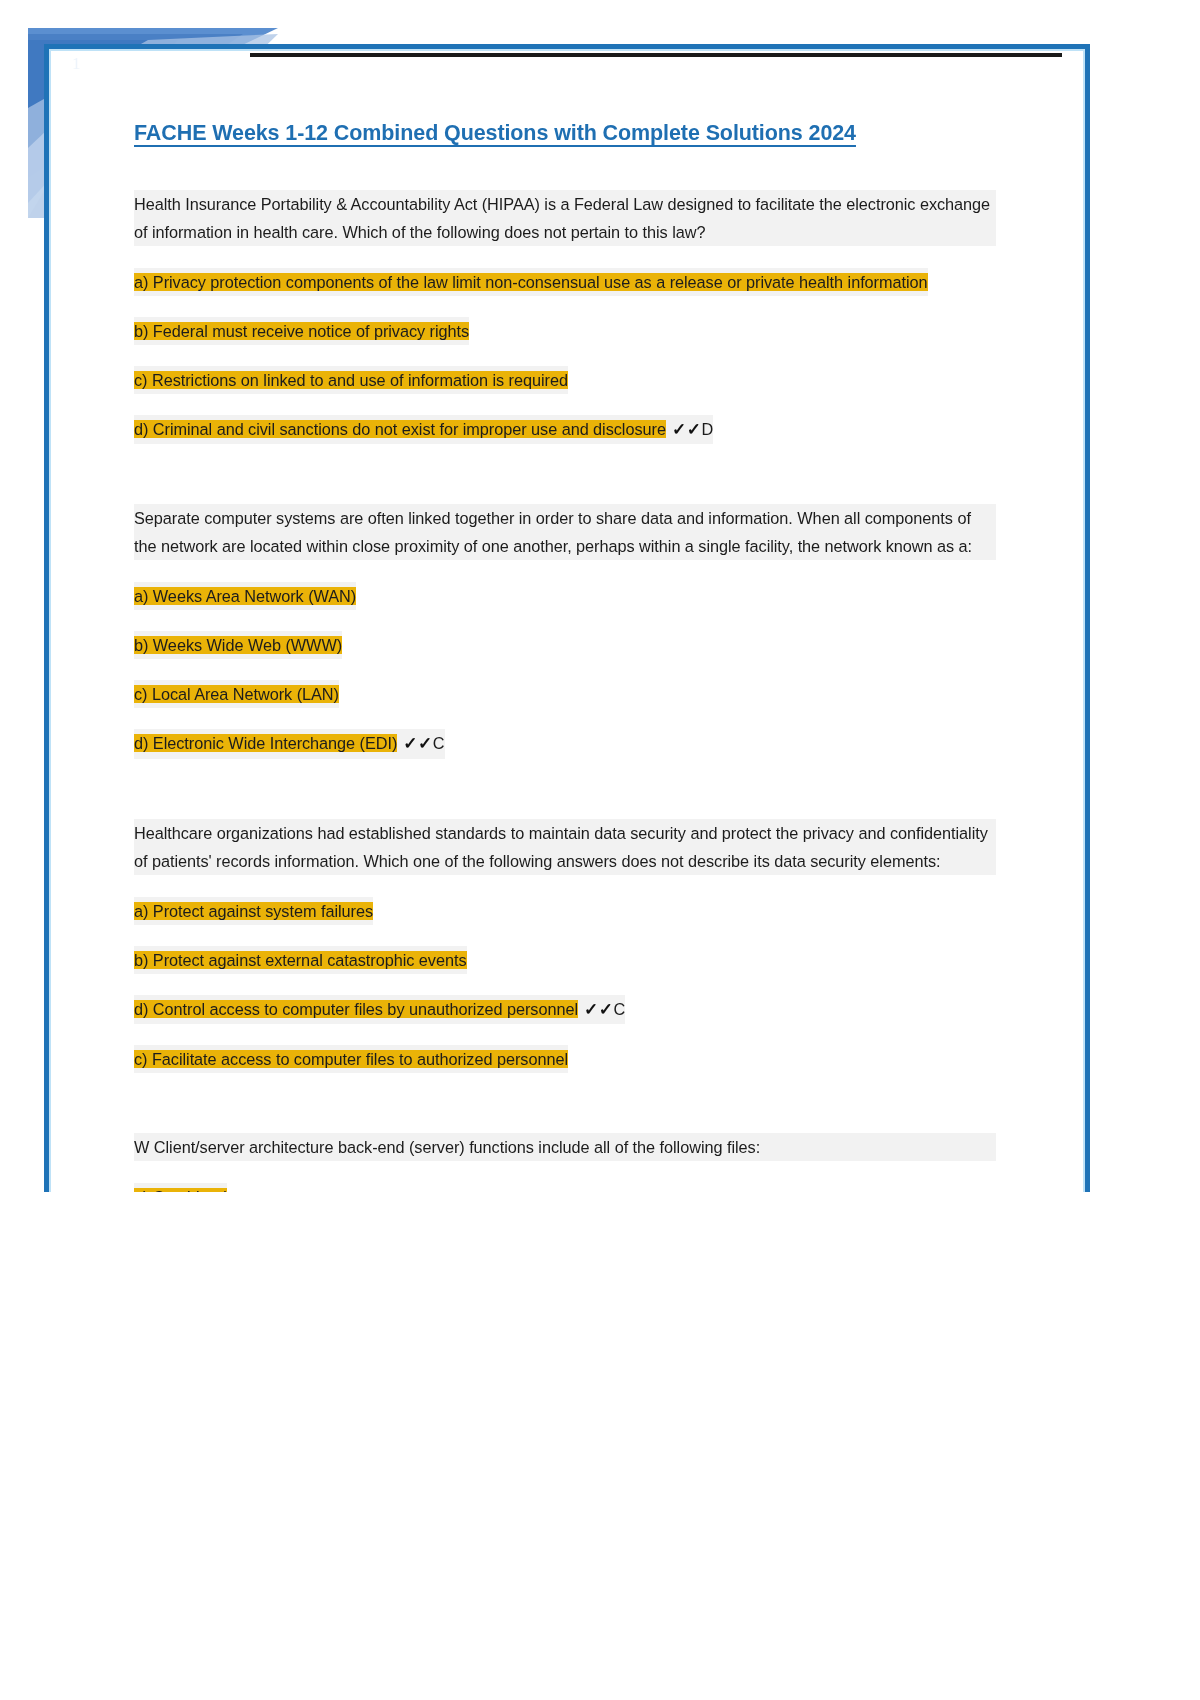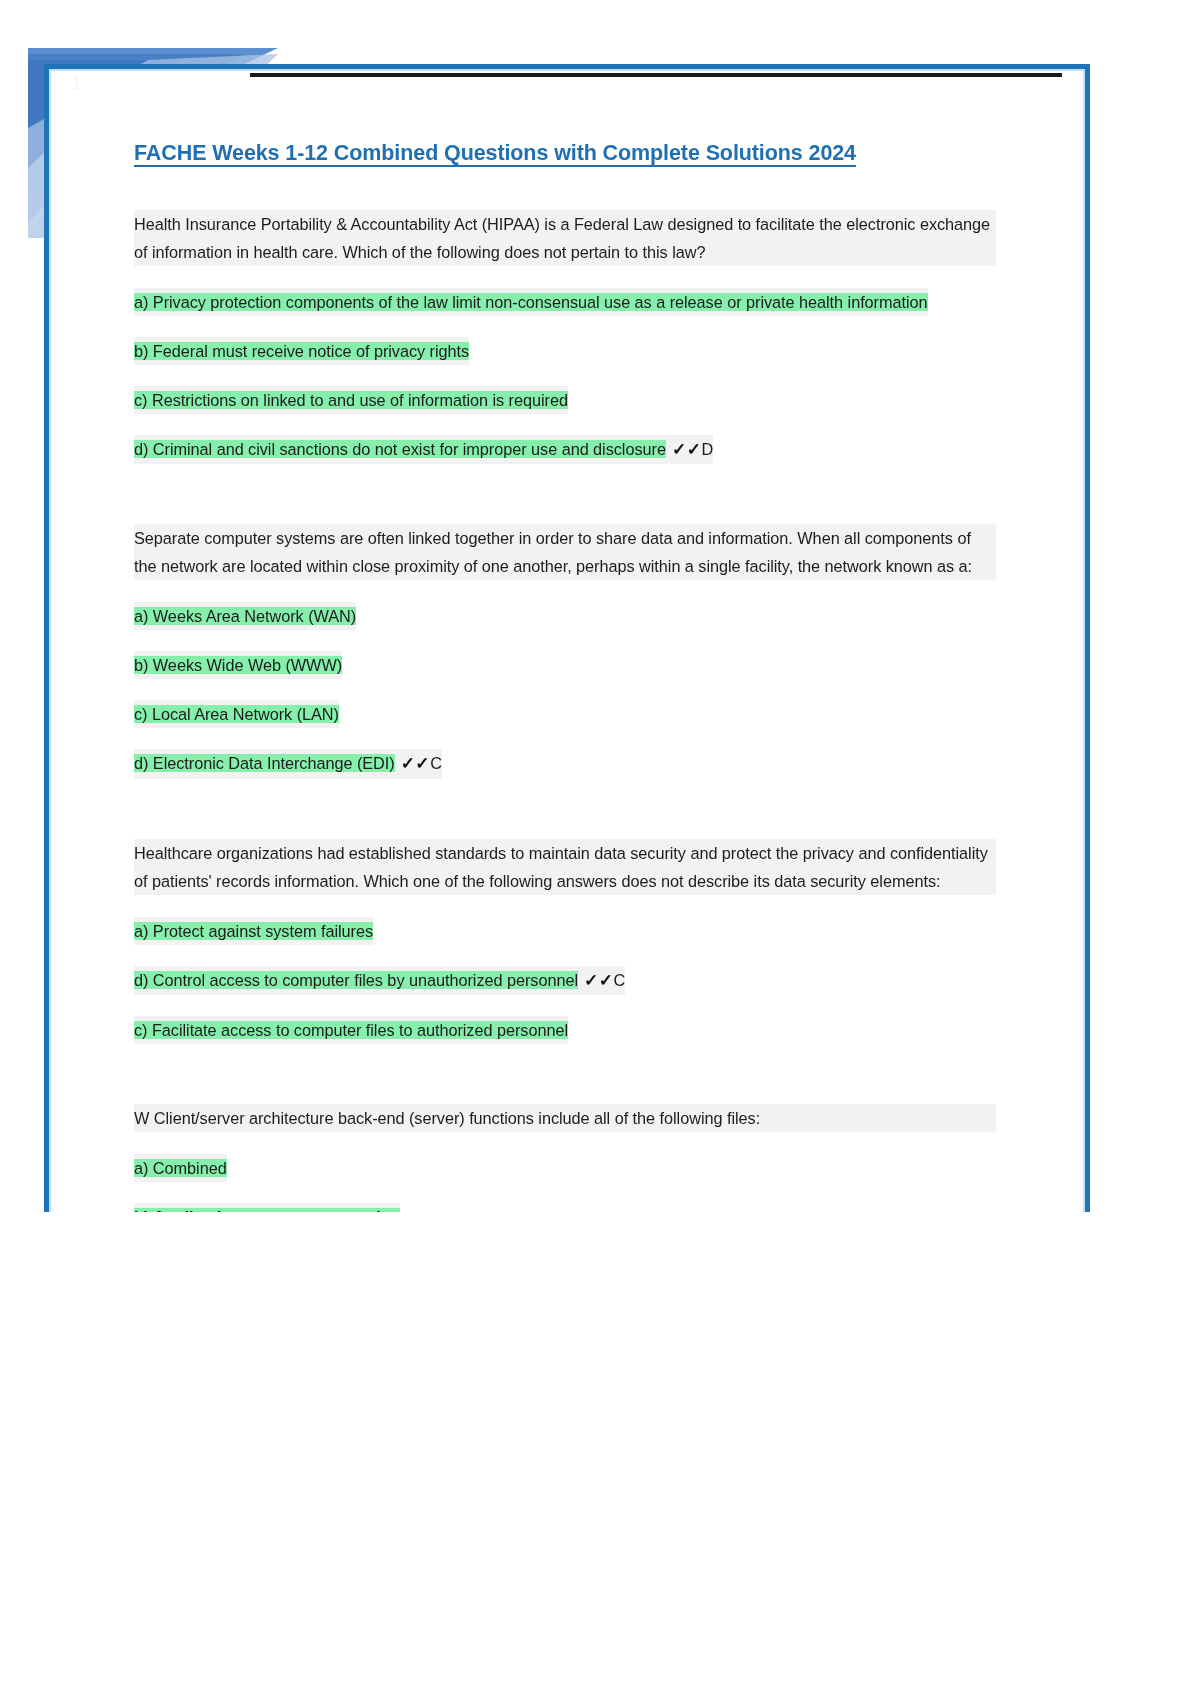--- a/index.html
+++ b/index.html
@@ -13,21 +13,20 @@
     font-family: "Liberation Sans", sans-serif;
     -webkit-font-smoothing: antialiased;
   }
 
   .page {
     position: relative;
     width: 1200px;
     height: 1192px;
     background: #ffffff;
     overflow: hidden;
-    margin-top: 20px;
   }
 
   
   .page-frame {
     position: absolute;
     left: 44px;
     top: 44px;
     width: 1046px;
     height: 1392px;
     border: 5px solid #1f73b7;
@@ -120,21 +119,21 @@
   .qstem {
     max-width: 862px;
     display: block;
     background: linear-gradient(#f2f2f2, #f2f2f2);
     background-clip: padding-box;
   }
   .qopt {
     margin-bottom: 21px;
   }
   .qopt .hl {
-    background: #86efac;
+    background: #eab308;
     box-decoration-break: clone;
     -webkit-box-decoration-break: clone;
   }
   .qstem .hl {
     background: #f2f2f2;
     box-decoration-break: clone;
     -webkit-box-decoration-break: clone;
   }
   .qblock:last-child .qopt:last-child {
     margin-bottom: 0;
@@ -210,34 +209,37 @@
       <div class="qopt">
         <span class="hl">a) Weeks Area Network (WAN)</span>
       </div>
       <div class="qopt">
         <span class="hl">b) Weeks Wide Web (WWW)</span>
       </div>
       <div class="qopt">
         <span class="hl">c) Local Area Network (LAN)</span>
       </div>
       <div class="qopt">
-        <span class="hl">d) Electronic Data Interchange (EDI)</span>
+        <span class="hl">d) Electronic Wide Interchange (EDI)</span>
           <span class="answer-mark">✓✓</span>
           <span class="answer-letter">C</span>
       </div>
     </div>
 
     <div class="gap-lg"></div>
 
     <div class="qblock">
       <div class="qstem">
         <span class="hl">Healthcare organizations had established standards to maintain data security and protect the privacy and confidentiality of patients' records information. Which one of the following answers does not describe its data security elements:</span>
       </div>
       <div class="qopt">
         <span class="hl">a) Protect against system failures</span>
+      </div>
+      <div class="qopt">
+        <span class="hl">b) Protect against external catastrophic events</span>
       </div>
       <div class="qopt">
         <span class="hl">d) Control access to computer files by unauthorized personnel</span>
           <span class="answer-mark">✓✓</span>
           <span class="answer-letter">C</span>
       </div>
       <div class="qopt">
         <span class="hl">c) Facilitate access to computer files to authorized personnel</span>
       </div>
     </div>

